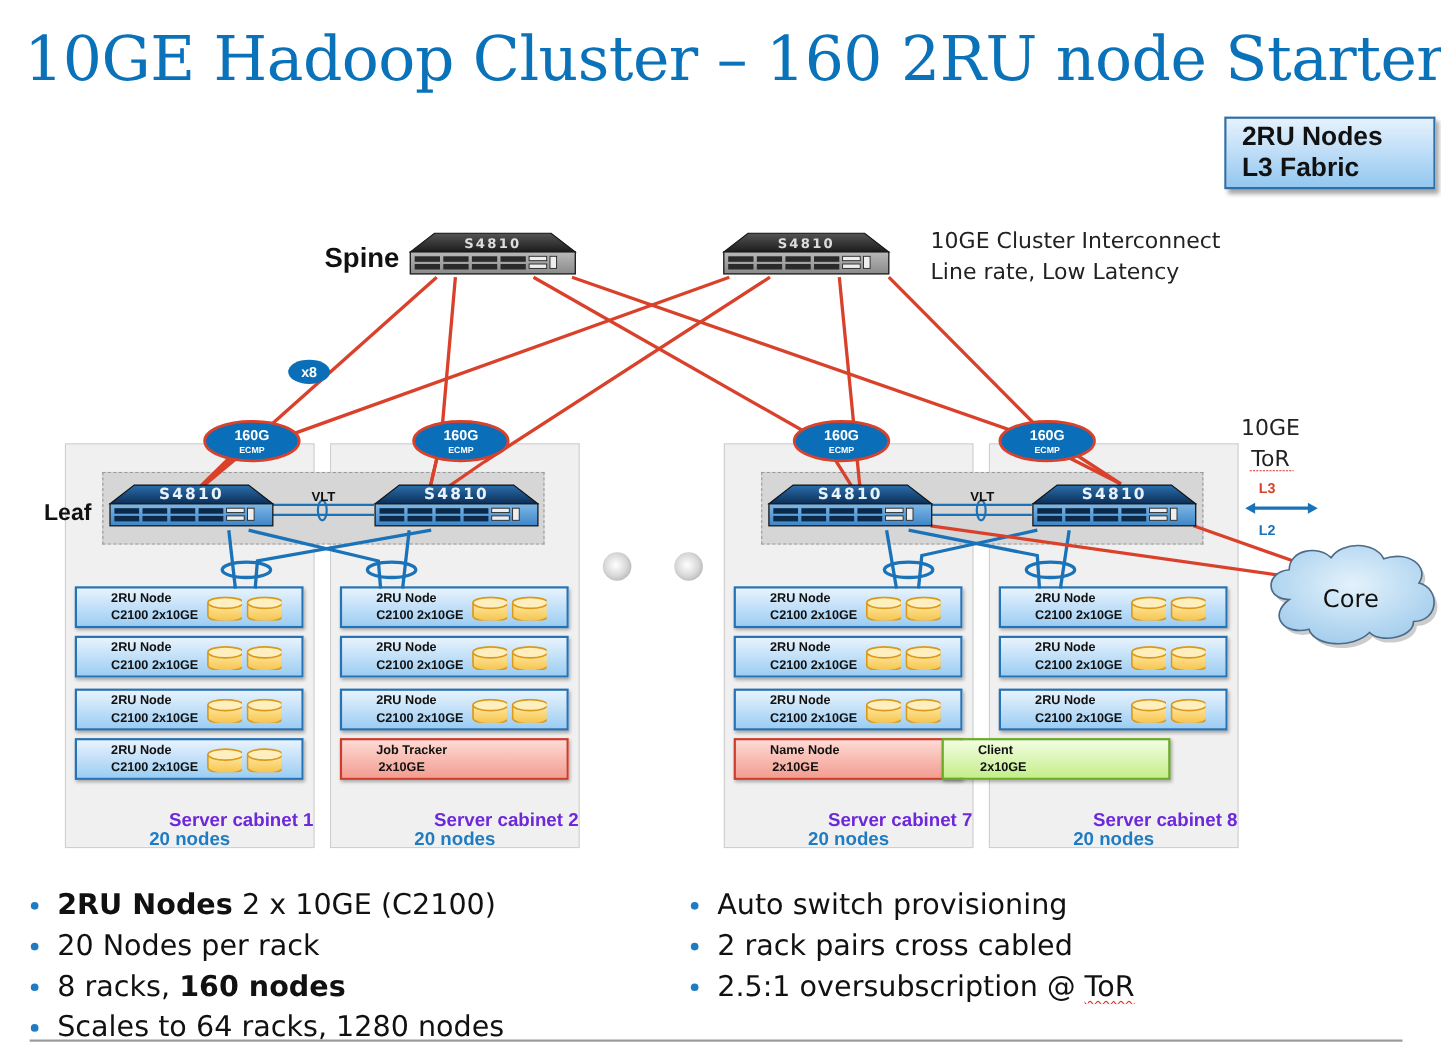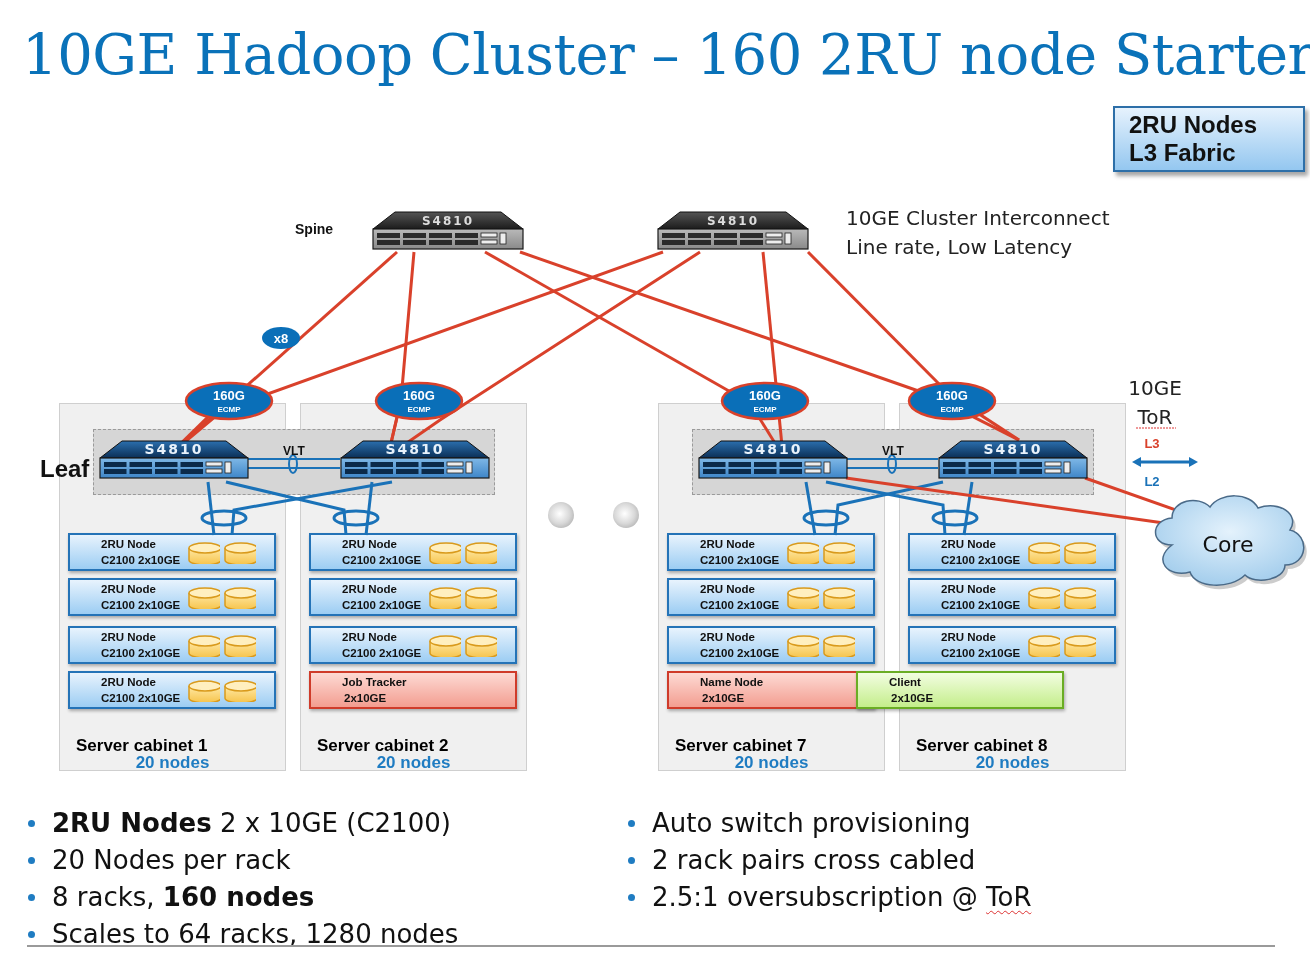--- a/index.html
+++ b/index.html
@@ -12,21 +12,21 @@
   .note { position:absolute; font-family:"DejaVu Sans", sans-serif; font-size:20px; color:#222; line-height:29px; white-space:nowrap; }
   .cabinet { position:absolute; background:#f0f0f0; border:1px solid #cfcfcf; box-sizing:border-box; }
   .vltbox { position:absolute; background:#d6d6d6; border:1.5px dashed #9a9a9a; box-sizing:border-box; }
   .node { position:absolute; width:208px; height:38px; box-sizing:border-box; border:2px solid #2473b7;
     background:linear-gradient(#e8f3fd,#9ccdf3); box-shadow:1px 2px 3px rgba(0,0,0,0.3); }
   .node.red { border-color:#cf3b2a; background:linear-gradient(#fddad4,#f39d90); }
   .node.green { border-color:#6aad24; background:linear-gradient(#f2fde1,#c4ee8b); }
   .node .t1, .node .t2 { position:absolute; left:16px; font-family:"Liberation Sans", sans-serif; font-weight:bold; font-size:11.5px; color:#111; white-space:nowrap;margin-left:15px; }
   .node .t1 { top:3px; } .node .t2 { top:19px; }
   .disk { position:absolute; top:7px; width:32px; height:22px; }
-  .cab-title { position:absolute; left:16px; right:0; text-align:left; font-family:"Liberation Sans", sans-serif; font-weight:bold; font-size:17px; color:#000000; }
+  .cab-title { position:absolute; left:0; right:0; text-align:right; font-family:"Liberation Sans", sans-serif; font-weight:bold; font-size:17px; color:#6d28d9; }
   .cab-sub { position:absolute; left:0; right:0; text-align:center; font-family:"Liberation Sans", sans-serif; font-weight:bold; font-size:17px; color:#1f7cc2; }
   .bullets { position:absolute; list-style:none; margin:16px; padding:0; }
   .bullets li { position:relative; padding-left:34px; font-family:"DejaVu Sans", sans-serif; font-size:26px; line-height:37px; color:#111; white-space:nowrap; }
   .bullets li .dot { position:absolute; left:10px; top:15px; width:7px; height:7px; border-radius:50%; background:#1f7cc2; }
   .bullets b { font-weight:bold; }
   .sq { text-decoration:underline wavy #d33; text-decoration-thickness:1px; text-underline-offset:4px; }
   .hr { position:absolute; left:27px; top:945px; width:1248px; height:2px; background:#9a9a9a; }
   .ellipsis-dot { position:absolute; width:26px; height:26px; border-radius:50%; background:radial-gradient(circle at 45% 45%, #ffffff 0%, #d8d8d8 50%, #9c9c9c 100%); }
 </style>
 </head>
@@ -445,22 +445,22 @@
   </g>
   <text x="1152" y="486" text-anchor="middle" font-family="Liberation Sans, sans-serif" font-weight="bold" font-size="13" fill="#1a72b8">L2</text>
 
   <g>
     <path d="M1172,545 C1150,545 1150,520 1172,518 C1172,500 1198,495 1210,507 C1220,492 1250,492 1258,508 C1280,500 1300,515 1290,530 C1310,535 1308,565 1285,565 C1285,580 1255,585 1245,575 C1230,590 1195,588 1190,572 C1168,578 1152,560 1172,545 Z" fill="#6d6d6d" opacity="0.35" transform="translate(3,4)"></path>
     <path d="M1172,545 C1150,545 1150,520 1172,518 C1172,500 1198,495 1210,507 C1220,492 1250,492 1258,508 C1280,500 1300,515 1290,530 C1310,535 1308,565 1285,565 C1285,580 1255,585 1245,575 C1230,590 1195,588 1190,572 C1168,578 1152,560 1172,545 Z" fill="url(#cloudG)" stroke="#4a6a88" stroke-width="1.5"></path>
     <text x="1228" y="552" text-anchor="middle" font-family="DejaVu Sans, sans-serif" font-size="22" fill="#111">Core</text>
   </g>
 </svg>
 
-<div class="lbl" style="left:295px;top:221px;font-size:14px;">Spine</div>
-<div class="lbl" style="left:40px;top:455px;font-size:24px;">Leaf</div>
+<div class="lbl" style="left:295px;top:221px;font-size:25px;">Spine</div>
+<div class="lbl" style="left:40px;top:455px;font-size:21px;">Leaf</div>
 <div class="note" style="left:846px;top:204px;">10GE Cluster Interconnect</div>
 <div class="note" style="left:846px;top:233px;">Line rate, Low Latency</div>
 
 <ul class="bullets" style="left:2px;top:789px;">
   <li><span class="dot"></span><b>2RU Nodes</b><span> 2 x 10GE (C2100)</span></li>
   <li><span class="dot"></span><span>20 Nodes per rack</span></li>
   <li><span class="dot"></span><span>8 racks, </span><b>160 nodes</b></li>
   <li><span class="dot"></span><span>Scales to 64 racks, 1280 nodes</span></li>
 </ul>
 <ul class="bullets" style="left:602px;top:789px;">

